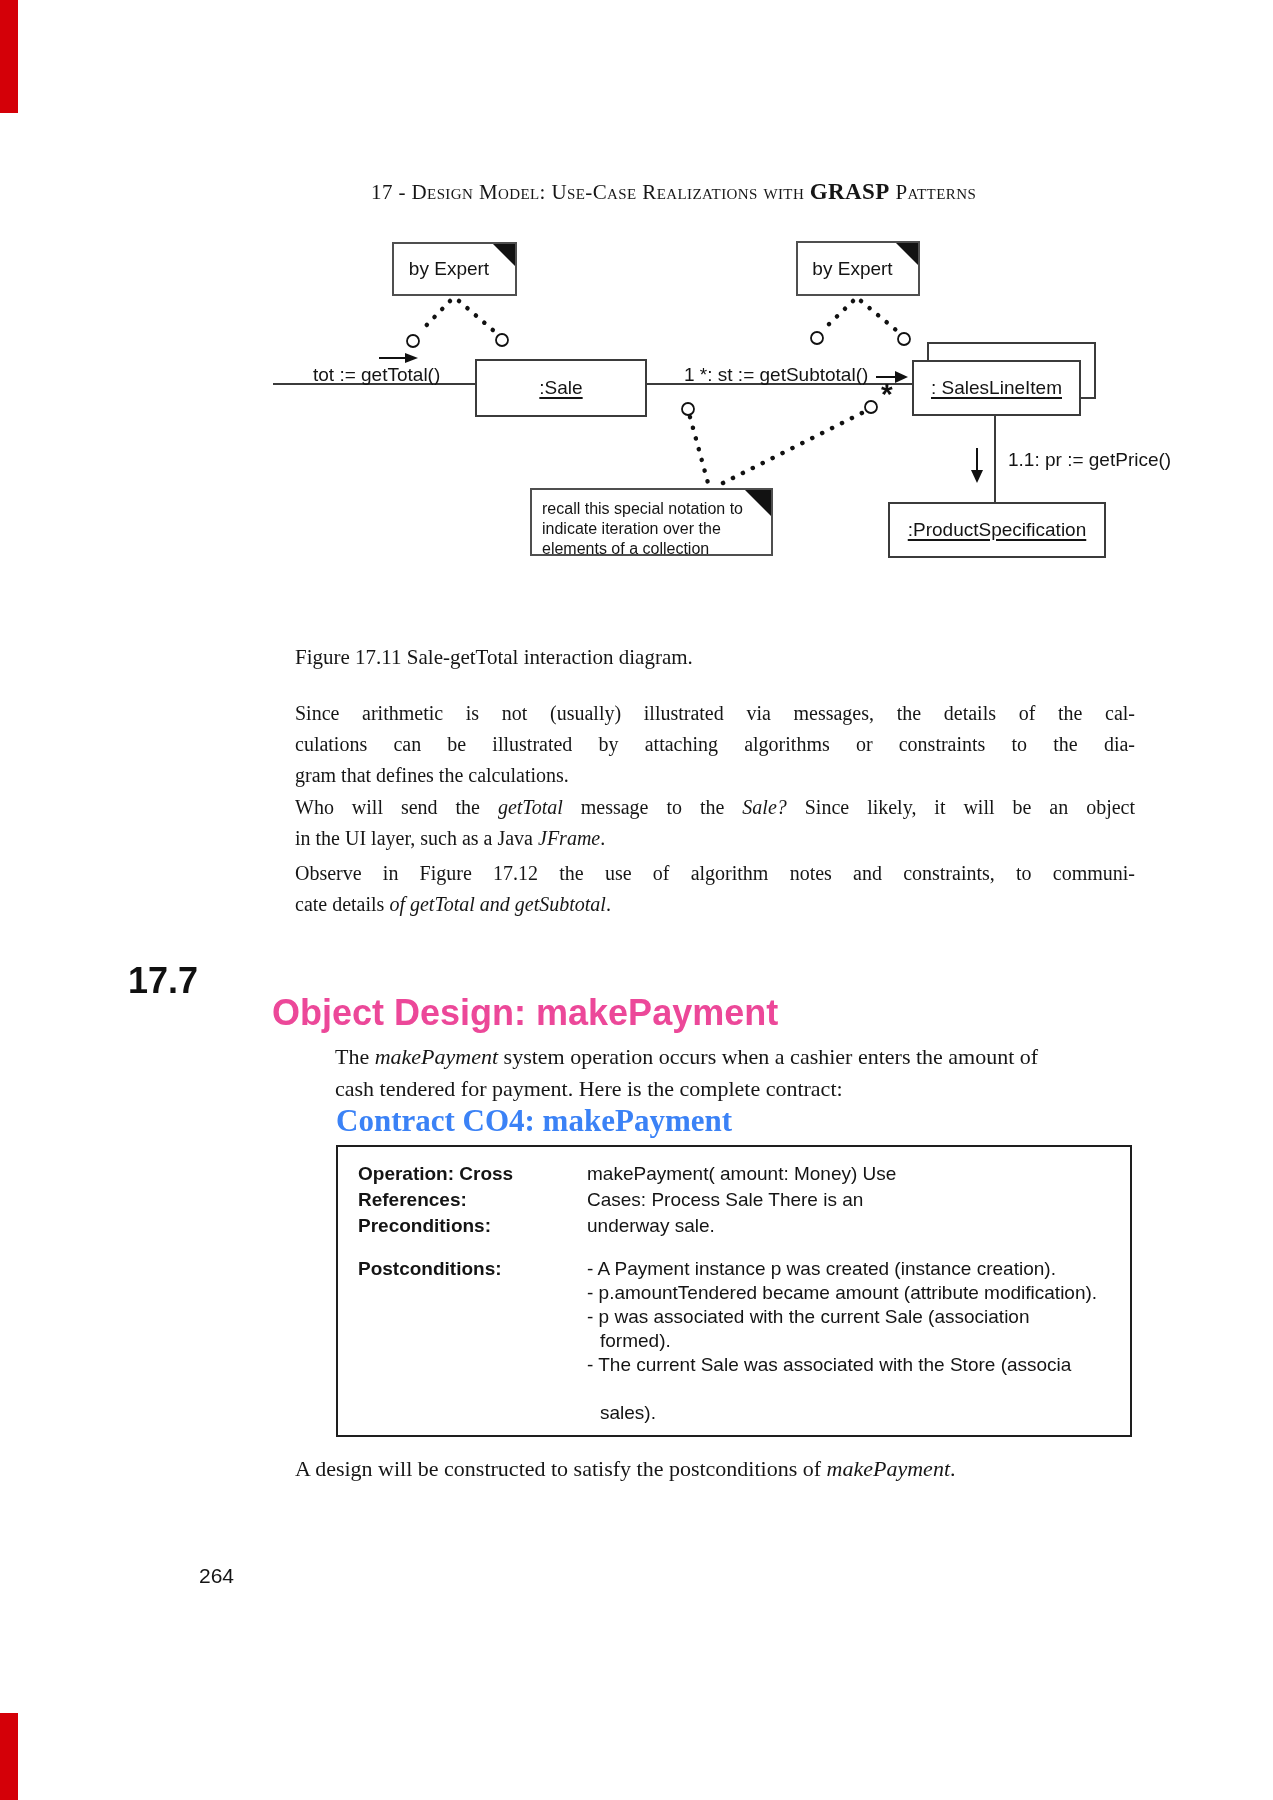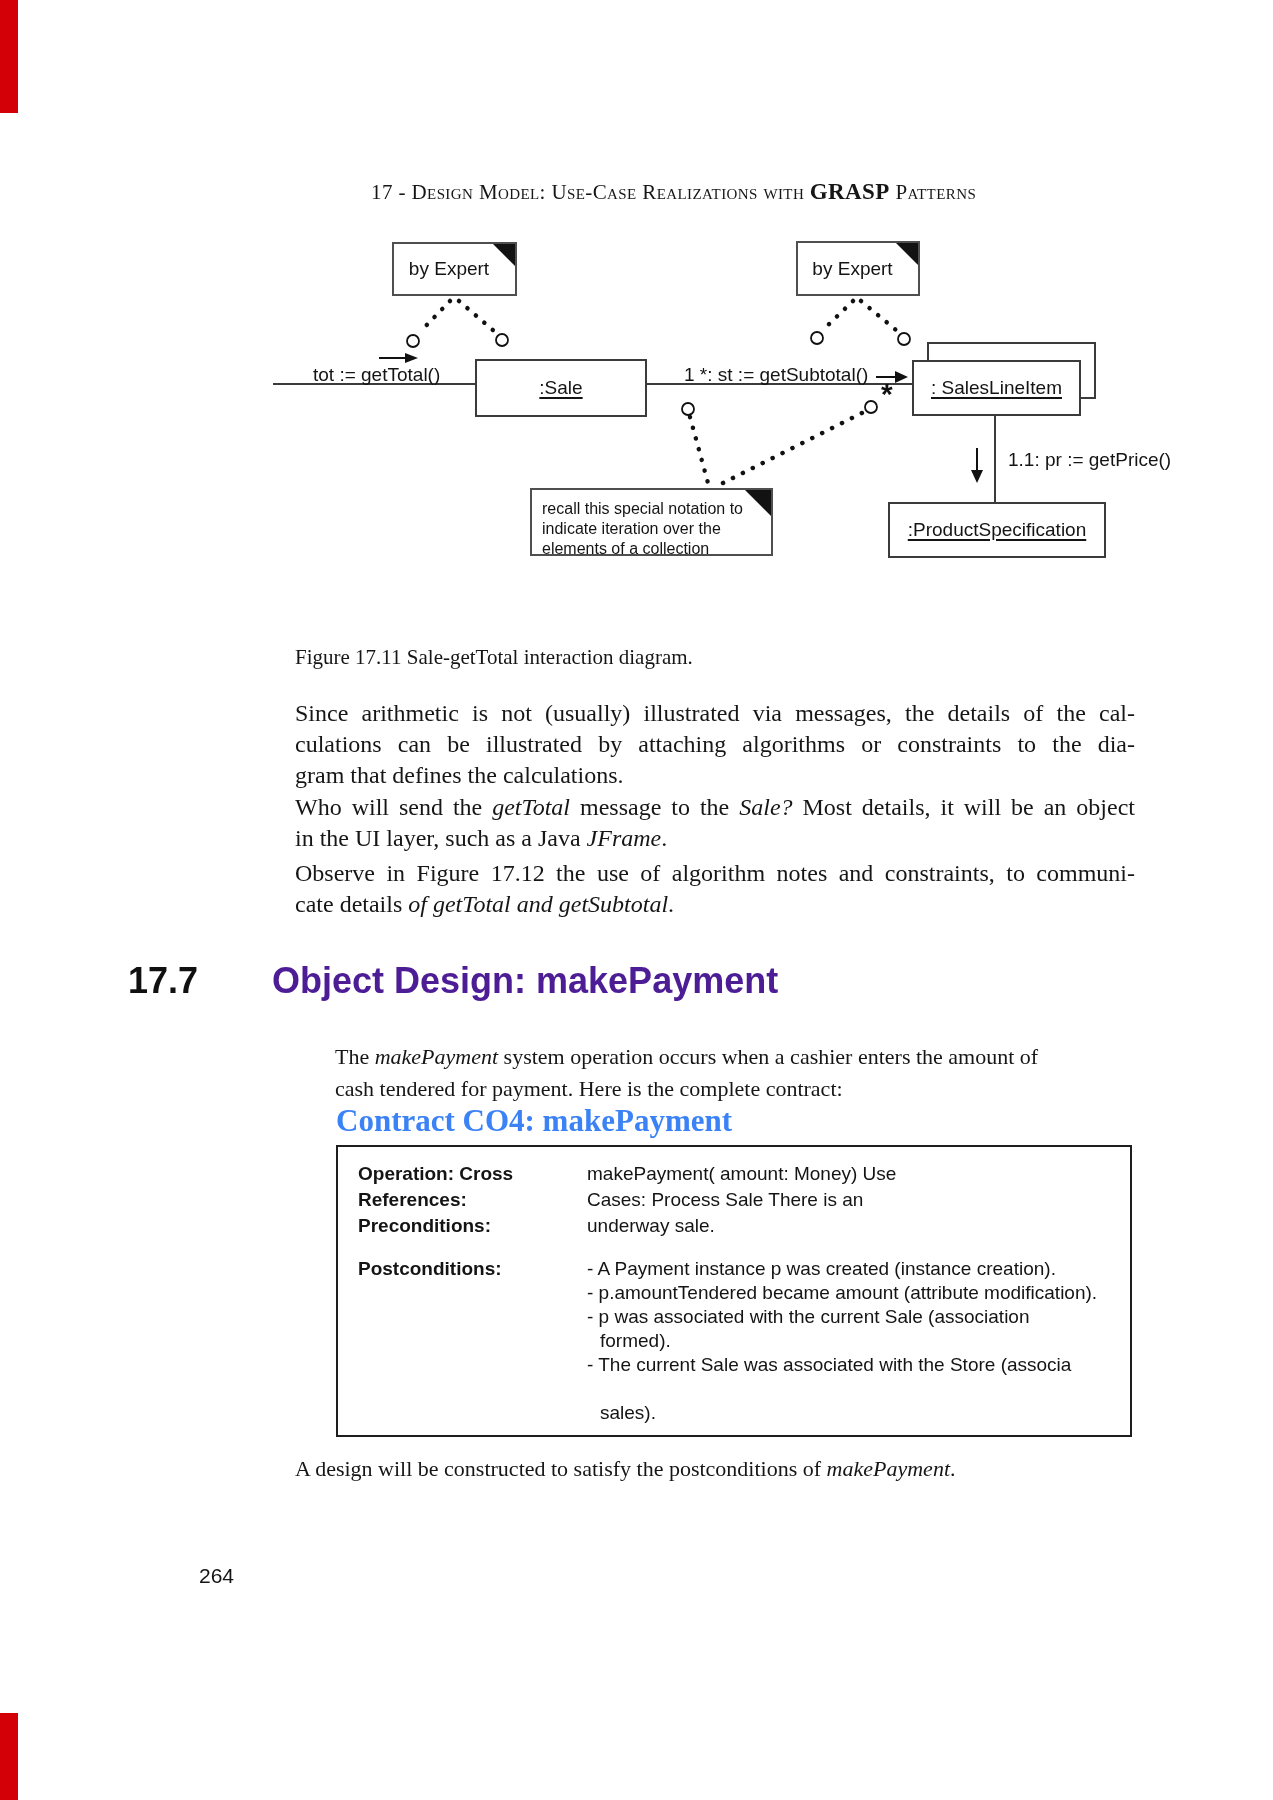--- a/index.html
+++ b/index.html
@@ -33,28 +33,28 @@
 
   .msg-label{position:absolute;font-family:"Liberation Sans",sans-serif;font-size:19px;
              color:#141414;white-space:nowrap;z-index:4;}
   .star{position:absolute;font-family:"Liberation Sans",sans-serif;font-weight:bold;
         font-size:30px;color:#111;z-index:5;line-height:14px;}
 
   svg.wires{position:absolute;left:0;top:200px;z-index:2;}
 
   
   .caption{position:absolute;left:295px;top:645px;font-size:21px;}
-  .para{position:absolute;left:295px;width:840px;font-size:24px;line-height:31px;}
+  .para{position:absolute;left:295px;width:840px;font-size:20px;line-height:31px;}
   .jline{text-align:justify;text-align-last:justify;}
   .em{font-style:italic;}
 
   .sec-num{position:absolute;left:128px;top:960px;font-family:"Liberation Sans",sans-serif;
            font-size:36px;font-weight:bold;color:#101010;}
-  .sec-title{position:absolute;left:272px;top:960px;font-family:"Liberation Sans",sans-serif;
-             font-size:36px;font-weight:bold;color:#4c1d95;white-space:nowrap;}
+  .sec-title{position:absolute;left:272px;top:992px;font-family:"Liberation Sans",sans-serif;
+             font-size:36px;font-weight:bold;color:#ec4899;white-space:nowrap;}
 
   .intro{position:absolute;left:335px;top:1041px;width:800px;font-size:22px;line-height:32px;}
 
   .contract-heading{position:absolute;left:336px;top:1103px;font-family:Liberation Serif, serif;
                     font-size:31px;font-weight:bold;color:#3b82f6;white-space:nowrap;}
   .contract-box{position:absolute;left:336px;top:1145px;width:796px;height:292px;
                 border:2px solid #1e1e1e;box-sizing:border-box;background:#fff;}
   .cb-label{position:absolute;left:20px;font-family:"Liberation Sans",sans-serif;
             font-weight:bold;font-size:19px;color:#141414;white-space:nowrap;}
   .cb-val{position:absolute;left:249px;font-family:"Liberation Sans",sans-serif;
@@ -141,21 +141,21 @@
   <div class="star" style="left:881px;top:387px;">*</div>
 
   <div class="caption">Figure 17.11 Sale-getTotal interaction diagram.</div>
 
   <div class="para" style="top:698px;">
     <div class="jline">Since arithmetic is not (usually) illustrated via messages, the details of the cal-</div>
     <div class="jline">culations can be illustrated by attaching algorithms or constraints to the dia-</div>
     <div>gram that defines the calculations.</div>
   </div>
   <div class="para" style="top:792px;">
-    <div class="jline"><span>Who will send the </span><span class="em">getTotal</span><span> message to the </span><span class="em">Sale?</span><span> Most details, it will be an object</span></div>
+    <div class="jline"><span>Who will send the </span><span class="em">getTotal</span><span> message to the </span><span class="em">Sale?</span><span> Since likely, it will be an object</span></div>
     <div><span>in the UI layer, such as a Java </span><span class="em">JFrame</span><span>.</span></div>
   </div>
   <div class="para" style="top:858px;">
     <div class="jline">Observe in Figure 17.12 the use of algorithm notes and constraints, to communi-</div>
     <div><span>cate details </span><span class="em">of getTotal and getSubtotal</span><span>.</span></div>
   </div>
 
   <div class="sec-num">17.7</div>
   <div class="sec-title">Object Design: makePayment</div>
 

